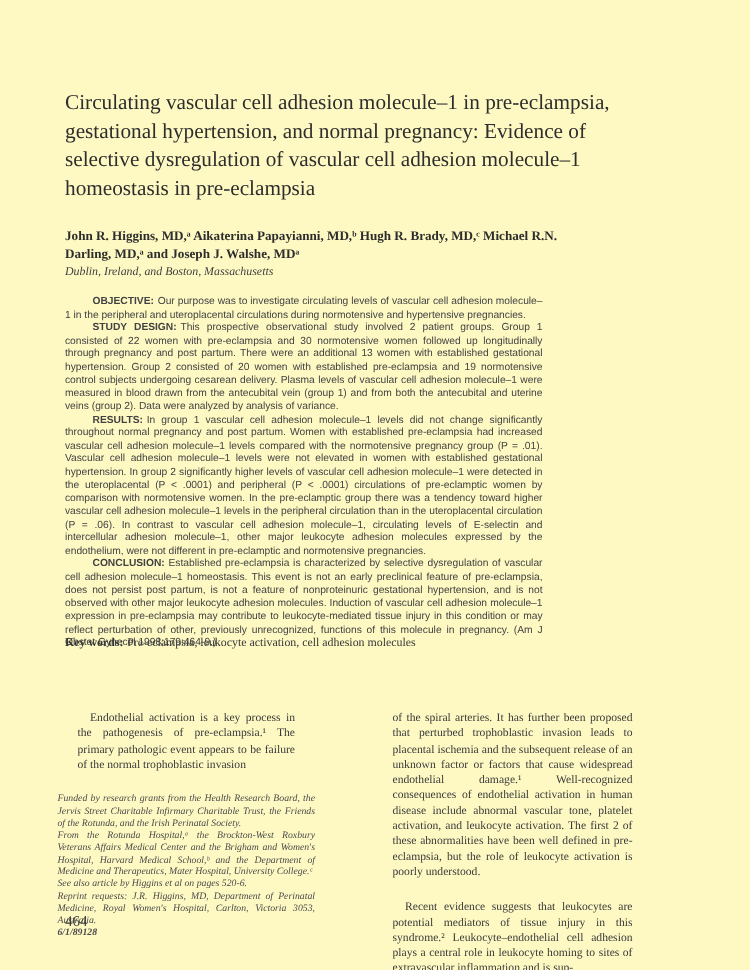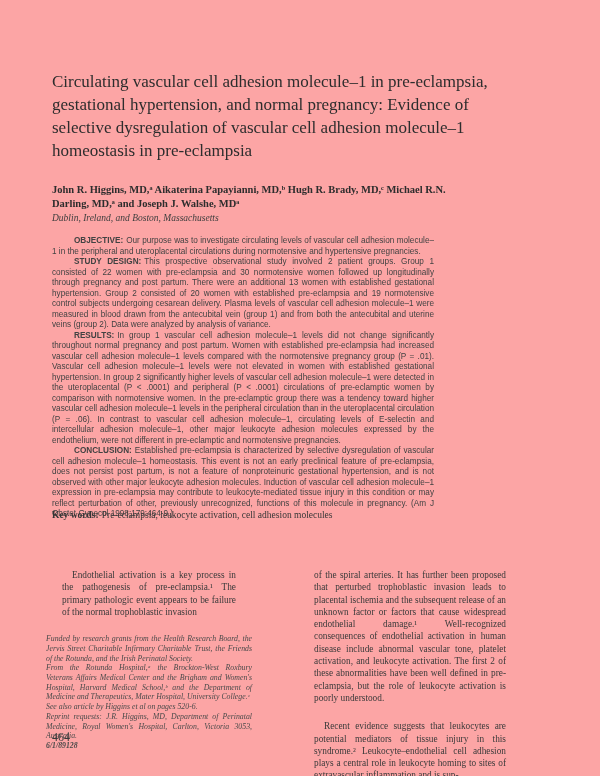--- a/index.html
+++ b/index.html
@@ -1,17 +1,17 @@
 <!DOCTYPE html>
 <html><head>
 <meta charset="utf-8">
 <style>
   html,body { margin:0; padding:0; background:#ffffff; }
   .page {
-    position:relative; width:600px; height:776px; background:#fca5a5;
+    position:relative; width:600px; height:776px; background:#fef9c3;
     overflow:hidden; font-family:"Liberation Serif", serif; color:#363636;
   }
   .title {
     position:absolute; left:52px; top:70px; width:478px;
     font-size:17px; line-height:23px; color:#2d2d2d; font-weight:normal; margin:0;
   }
   .authors {
     position:absolute; left:52px; top:183px; width:400px;
     font-size:10.5px; line-height:13.5px; font-weight:bold; color:#2d2d2d;
   }

